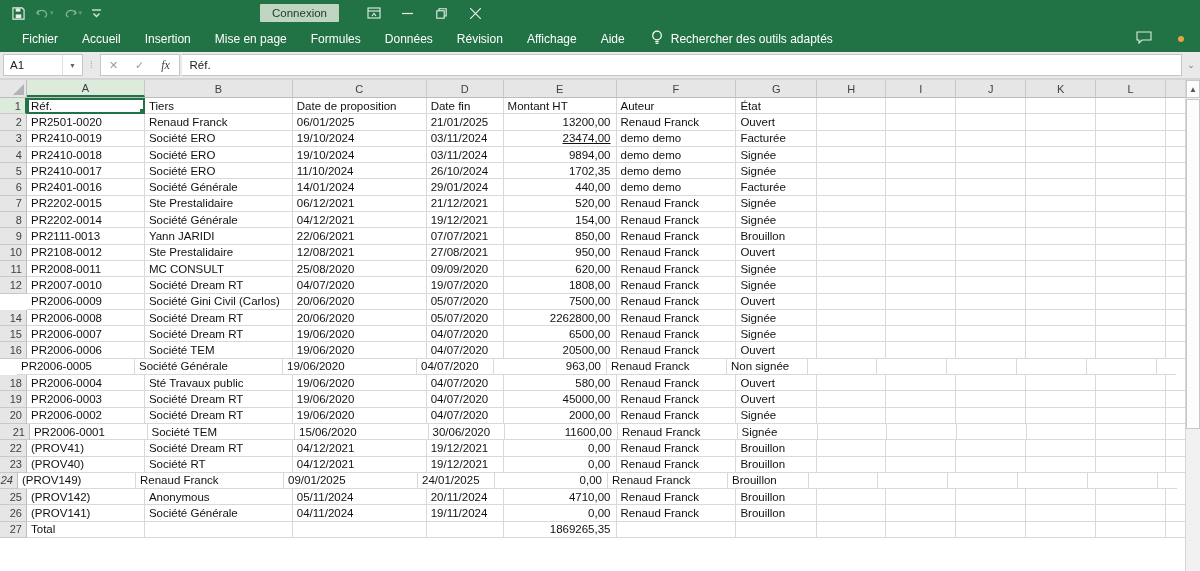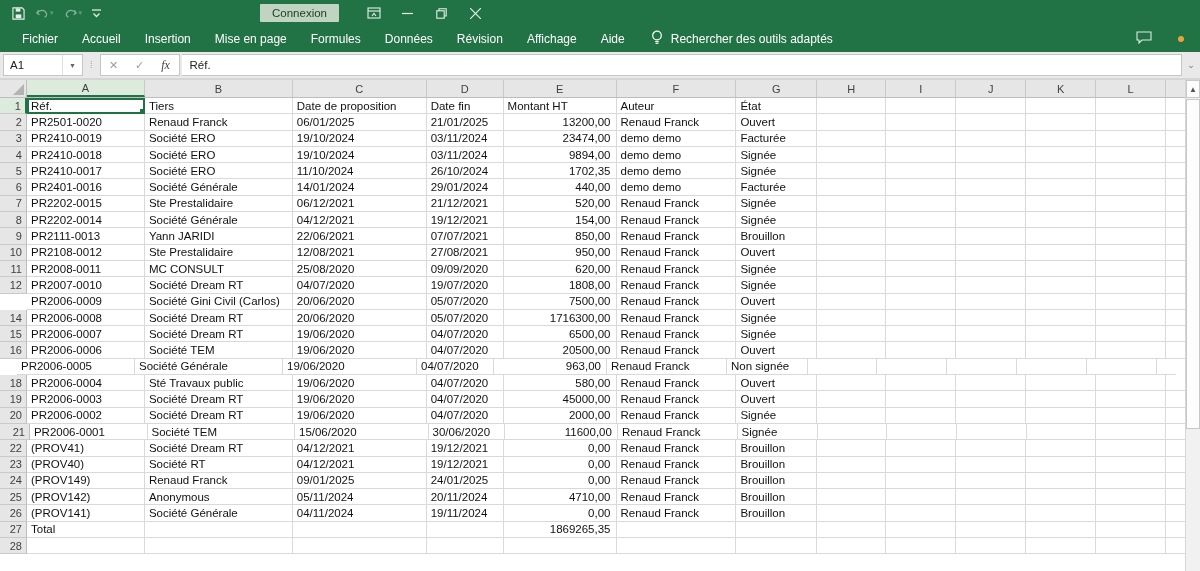--- a/index.html
+++ b/index.html
@@ -235,21 +235,21 @@
             <div class="cell" style="width: 70px;"></div>
             <div class="cell" style="width: 70px;"></div>
             <div class="filler" style="width: 19px;"></div>
           </div>
           <div class="row">
             <div class="rowh" style="width: 27px;">3</div>
             <div class="cell" style="width: 118px;">PR2410-0019</div>
             <div class="cell" style="width: 148px;">Société ERO</div>
             <div class="cell" style="width: 134px;">19/10/2024</div>
             <div class="cell" style="width: 77px;">03/11/2024</div>
-            <div class="cell num" style="width: 113px;">23474,00</div>
+            <div class="cell num" style="width: 113px; text-decoration: underline;">23474,00</div>
             <div class="cell" style="width: 120px;">demo demo</div>
             <div class="cell" style="width: 81px;">Facturée</div>
             <div class="cell" style="width: 69px;"></div>
             <div class="cell" style="width: 70px;"></div>
             <div class="cell" style="width: 70px;"></div>
             <div class="cell" style="width: 70px;"></div>
             <div class="cell" style="width: 70px;"></div>
             <div class="filler" style="width: 19px;"></div>
           </div>
           <div class="row">
@@ -411,21 +411,21 @@
             <div class="cell" style="width: 70px;"></div>
             <div class="cell" style="width: 70px;"></div>
             <div class="filler" style="width: 19px;"></div>
           </div>
           <div class="row">
             <div class="rowh" style="width: 27px;">14</div>
             <div class="cell" style="width: 118px;">PR2006-0008</div>
             <div class="cell" style="width: 148px;">Société Dream RT</div>
             <div class="cell" style="width: 134px;">20/06/2020</div>
             <div class="cell" style="width: 77px;">05/07/2020</div>
-            <div class="cell num" style="width: 113px;">1716300,00</div>
+            <div class="cell num" style="width: 113px;">2262800,00</div>
             <div class="cell" style="width: 120px;">Renaud Franck</div>
             <div class="cell" style="width: 81px;">Signée</div>
             <div class="cell" style="width: 69px;"></div>
             <div class="cell" style="width: 70px;"></div>
             <div class="cell" style="width: 70px;"></div>
             <div class="cell" style="width: 70px;"></div>
             <div class="cell" style="width: 70px;"></div>
             <div class="filler" style="width: 19px;"></div>
           </div>
           <div class="row">
@@ -566,21 +566,21 @@
             <div class="cell" style="width: 120px;">Renaud Franck</div>
             <div class="cell" style="width: 81px;">Brouillon</div>
             <div class="cell" style="width: 69px;"></div>
             <div class="cell" style="width: 70px;"></div>
             <div class="cell" style="width: 70px;"></div>
             <div class="cell" style="width: 70px;"></div>
             <div class="cell" style="width: 70px;"></div>
             <div class="filler" style="width: 19px;"></div>
           </div>
           <div class="row">
-            <div class="rowh" style="width: 27px;">24</div>
+            <div class="rowh" style="width: 18px; font-style: italic;">24</div>
             <div class="cell" style="width: 118px;">(PROV149)</div>
             <div class="cell" style="width: 148px;">Renaud Franck</div>
             <div class="cell" style="width: 134px;">09/01/2025</div>
             <div class="cell" style="width: 77px;">24/01/2025</div>
             <div class="cell num" style="width: 113px;">0,00</div>
             <div class="cell" style="width: 120px;">Renaud Franck</div>
             <div class="cell" style="width: 81px;">Brouillon</div>
             <div class="cell" style="width: 69px;"></div>
             <div class="cell" style="width: 70px;"></div>
             <div class="cell" style="width: 70px;"></div>
@@ -629,36 +629,20 @@
             <div class="cell num" style="width: 113px;">1869265,35</div>
             <div class="cell" style="width: 120px;"></div>
             <div class="cell" style="width: 81px;"></div>
             <div class="cell" style="width: 69px;"></div>
             <div class="cell" style="width: 70px;"></div>
             <div class="cell" style="width: 70px;"></div>
             <div class="cell" style="width: 70px;"></div>
             <div class="cell" style="width: 70px;"></div>
             <div class="filler" style="width: 19px;"></div>
           </div>
-          <div class="row">
-            <div class="rowh" style="width: 27px;">28</div>
-            <div class="cell" style="width: 118px;"></div>
-            <div class="cell" style="width: 148px;"></div>
-            <div class="cell" style="width: 134px;"></div>
-            <div class="cell" style="width: 77px;"></div>
-            <div class="cell" style="width: 113px;"></div>
-            <div class="cell" style="width: 120px;"></div>
-            <div class="cell" style="width: 81px;"></div>
-            <div class="cell" style="width: 69px;"></div>
-            <div class="cell" style="width: 70px;"></div>
-            <div class="cell" style="width: 70px;"></div>
-            <div class="cell" style="width: 70px;"></div>
-            <div class="cell" style="width: 70px;"></div>
-            <div class="filler" style="width: 19px;"></div>
-          </div>
         </div>
     </div>
     <div class="vscroll">
       <div class="vs-btn">
           <span>▲</span>
         </div>
       <div class="vs-thumb"></div>
     </div>
   </div>
 

